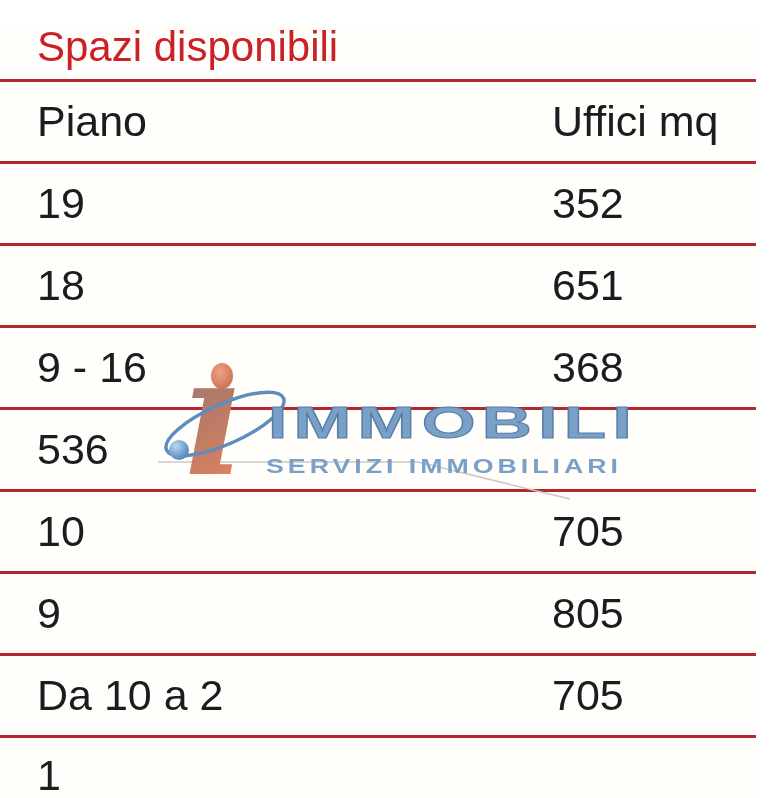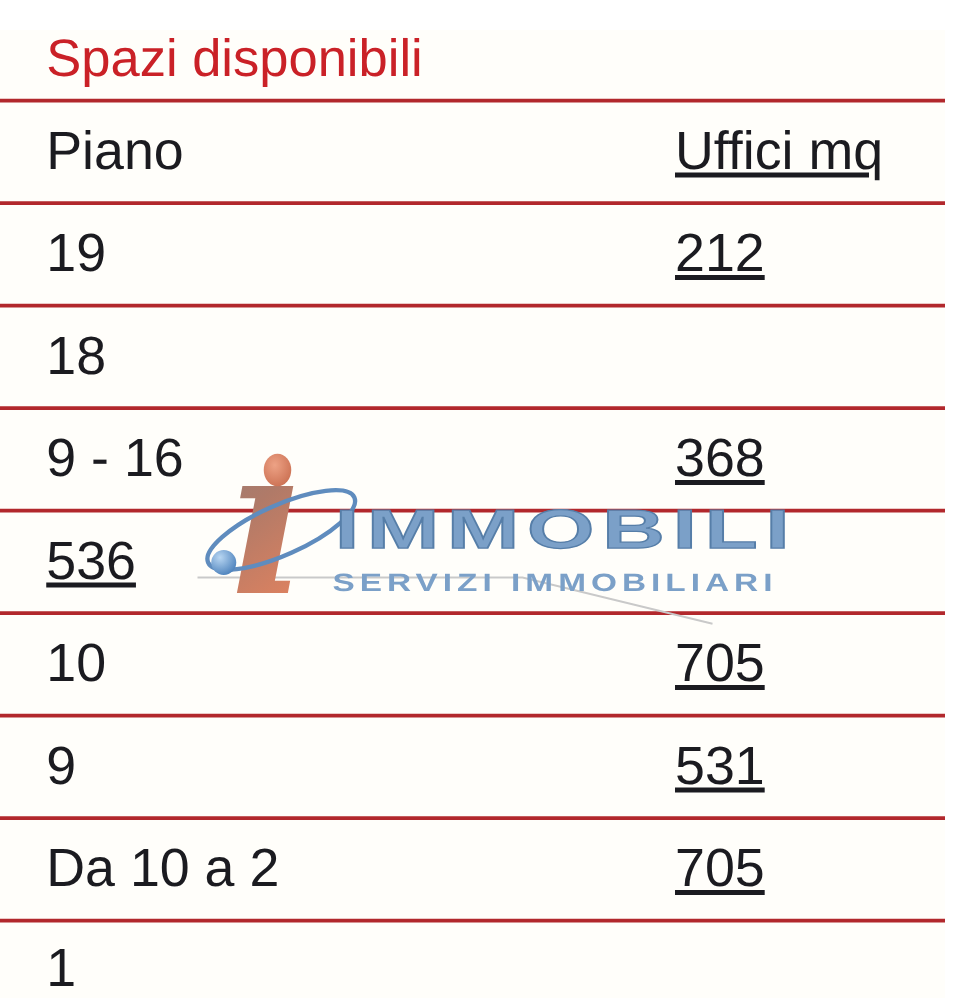--- a/index.html
+++ b/index.html
@@ -33,28 +33,29 @@
     color:var(--title-red);
   }
   .row{
     height:82px;
     border-bottom:3px solid var(--accent-red);
     box-sizing:border-box;
     display:flex;
     align-items:center;
     padding-left:37px;
     font-size:43px;
+    gap:12px;
   }
   .row.last{
     height:78px;
     border-bottom-width:4px;
   }
   .cell{position:relative;z-index:3;}
   .cell.piano{width:503px;flex:0 0 503px;}
-  .cell.mq{flex:1;text-decoration:underline;}
+  .cell.mq{flex:1;}
   .watermark{
     position:absolute;
     left:150px;top:322px;
     width:500px;height:170px;
     z-index:2;
     pointer-events:none;
   }
 </style>
 </head>
 <body>
@@ -65,39 +66,40 @@
     <span class="title">Spazi disponibili</span>
   </div>
 
   <div class="row header">
     <span class="cell piano">Piano</span>
     <span class="cell mq">Uffici mq</span>
   </div>
 
   <div class="row">
     <span class="cell piano">19</span>
-    <span class="cell mq">212</span>
+    <span class="cell mq">352</span>
   </div>
   <div class="row">
     <span class="cell piano">18</span>
+    <span class="cell mq">651</span>
   </div>
   <div class="row">
     <span class="cell piano">9 - 16</span>
     <span class="cell mq">368</span>
   </div>
   <div class="row">
     <span class="cell mq">536</span>
   </div>
   <div class="row">
     <span class="cell piano">10</span>
     <span class="cell mq">705</span>
   </div>
   <div class="row">
     <span class="cell piano">9</span>
-    <span class="cell mq">531</span>
+    <span class="cell mq">805</span>
   </div>
   <div class="row">
     <span class="cell piano">Da 10 a 2</span>
     <span class="cell mq">705</span>
   </div>
   <div class="row last">
     <span class="cell piano">1</span>
   </div>
 
   <div class="watermark">

